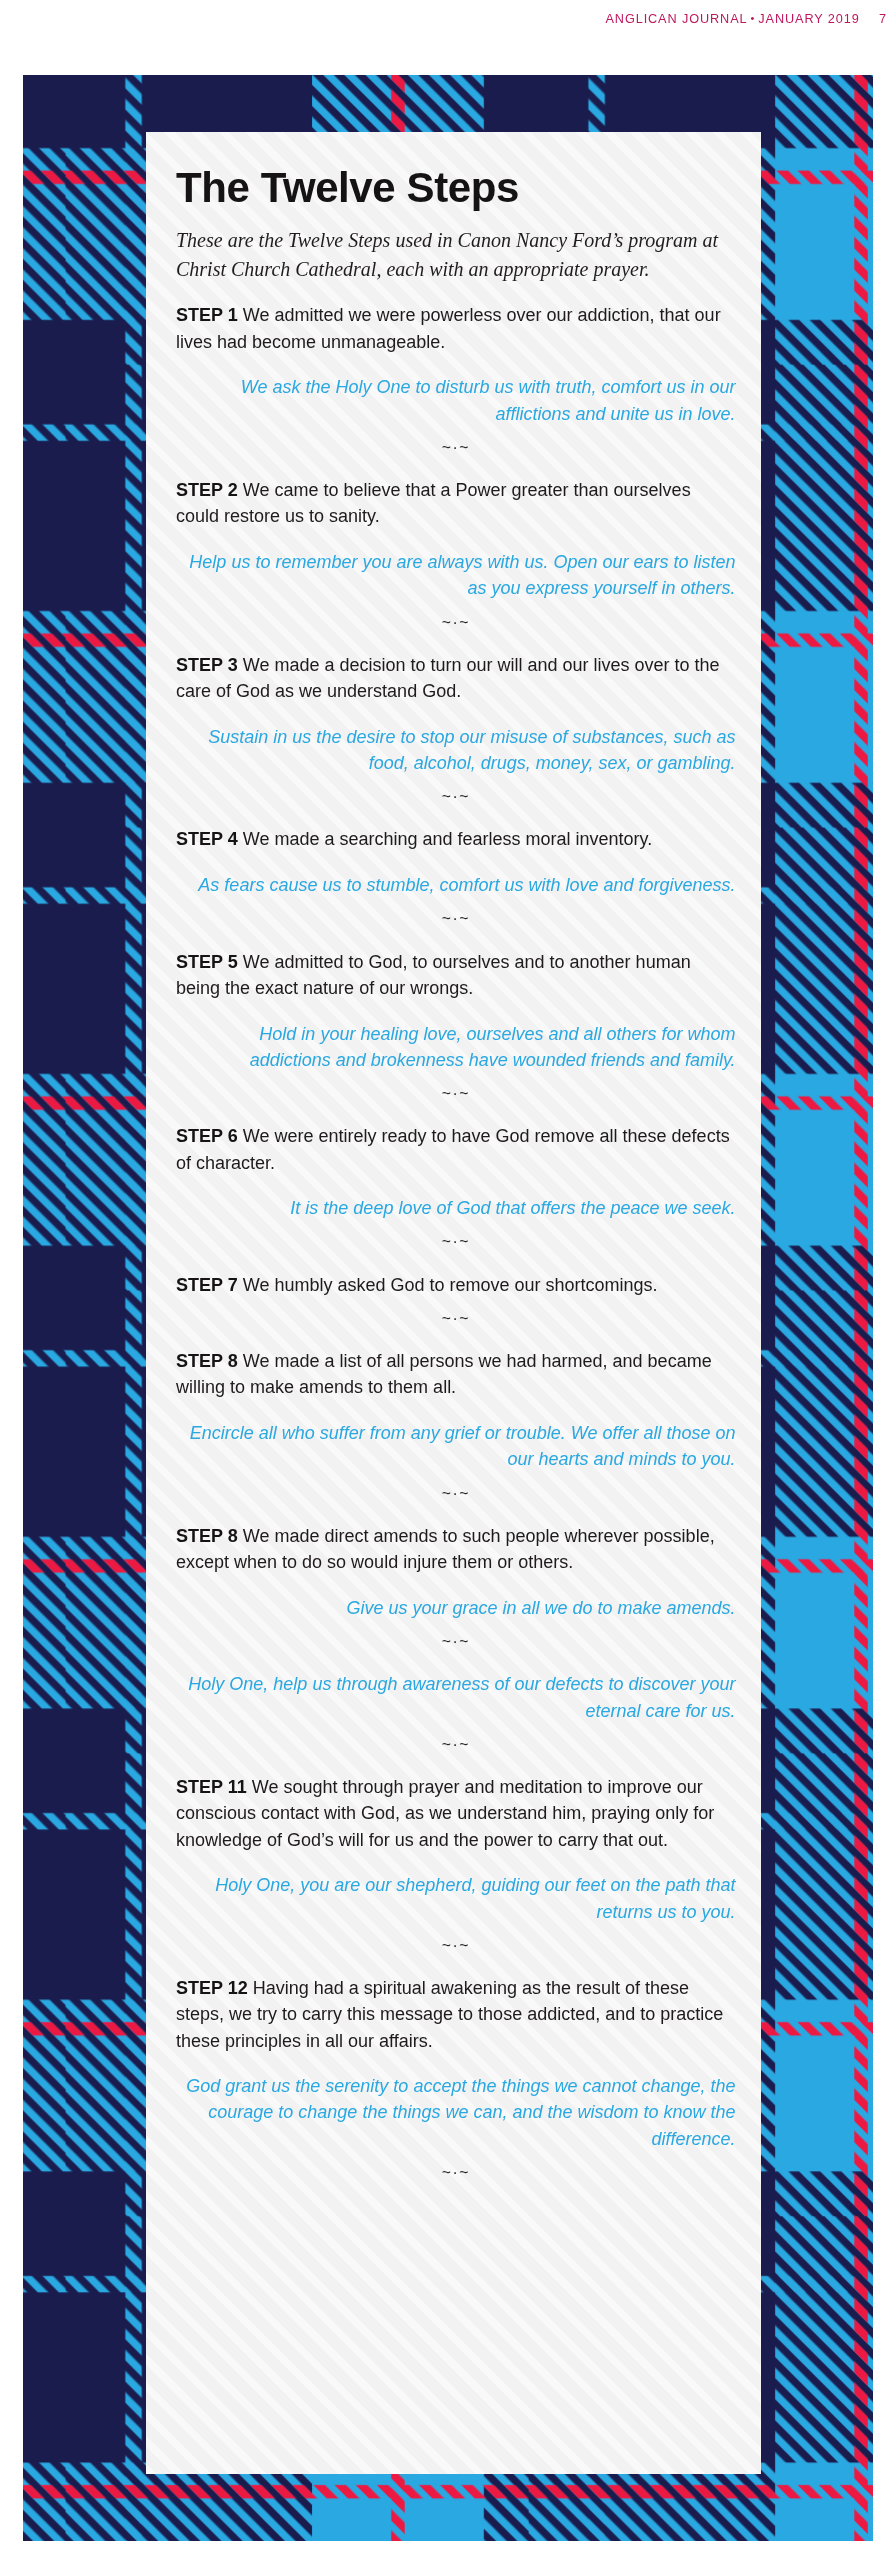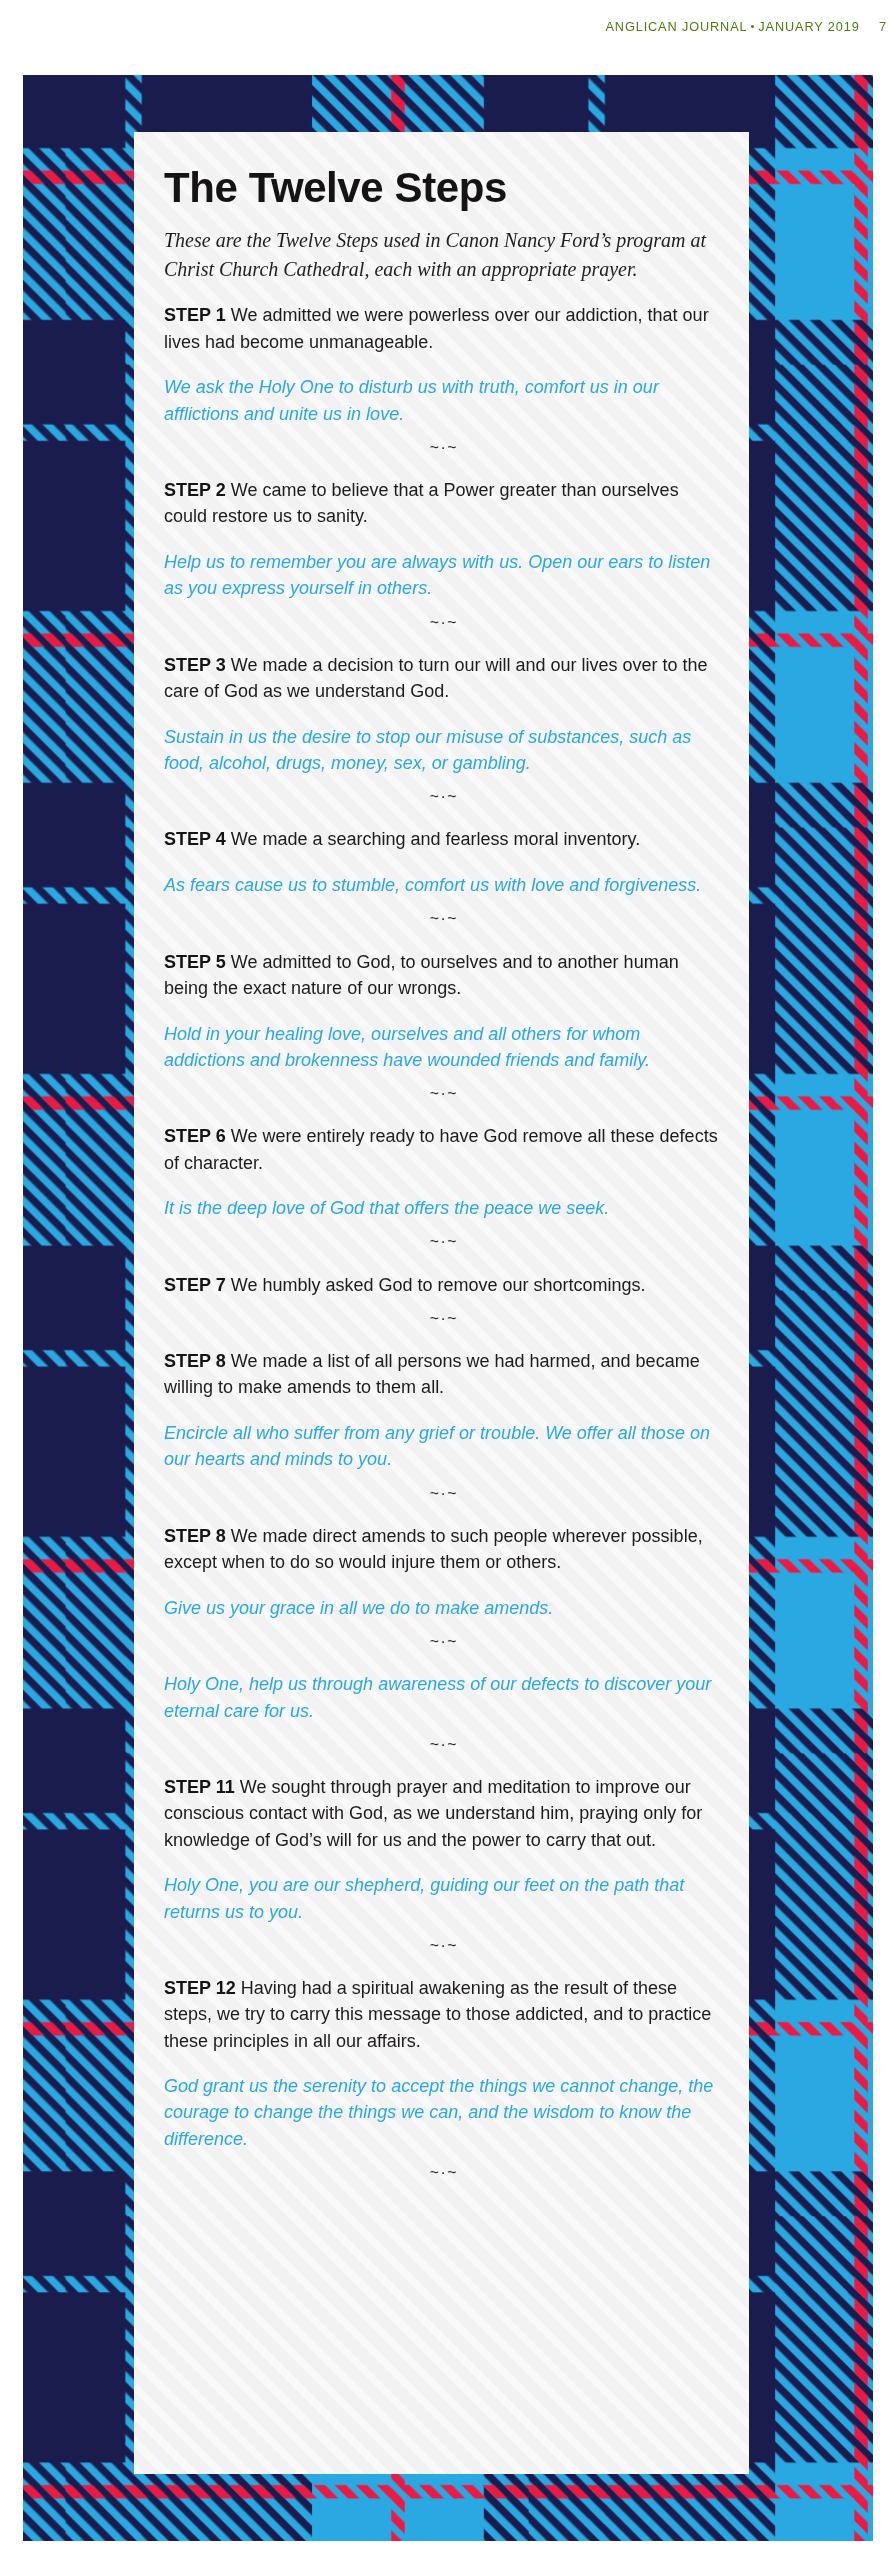--- a/index.html
+++ b/index.html
@@ -2,34 +2,34 @@
 <html style="font-size:12px"><head>
 <meta charset="utf-8">
 <style>
   html,body{margin:0;padding:0;background:#ffffff;}
   body{
     width:896px;height:2576px;position:relative;overflow:hidden;
     font-family:"Liberation Sans",sans-serif;
     -webkit-font-smoothing:antialiased;
   }
   .page-header{
-    position:absolute;top:20px;right:9px;
-    font-size:12.7px;letter-spacing:0.9px;color:#4d7c0f;
+    position:absolute;top:12px;right:9px;
+    font-size:12.7px;letter-spacing:0.9px;color:#be185d;
     font-family:"Liberation Sans",sans-serif;white-space:nowrap;
   }
   .page-header .page-num{margin-left:19.4px;}
   .bullet{font-size:11.2px;position:relative;top:-0.7px;padding:0 3px;}
   
   .tartan-frame{
     position:absolute;left:23px;top:75px;width:850px;height:2466px;
   }
   .tartan-frame svg{display:block;width:100%;height:100%;}
   
   .panel{
-    position:absolute;left:134px;top:132px;width:615px;height:2342px;
+    position:absolute;left:146px;top:132px;width:615px;height:2342px;
     background-color:#f2f2f3;
     background-image:repeating-linear-gradient(45deg,
       rgba(255,255,255,0.55) 0 7.5px, rgba(255,255,255,0) 7.5px 19.4px);
     box-sizing:border-box;
     padding:33px 25.4px 0 30px;
     overflow:hidden;
   }
   .article-title{
     font-size:42px;font-weight:700;color:#161314;
     letter-spacing:-0.4px;margin:0 0 15px 0;line-height:1.1;
@@ -39,20 +39,21 @@
     font-size:20px;line-height:1.42;color:#211d1e;margin:0 0 7.5px 0;
   }
   .step{margin-top:19.4px;}
   .step-text{
     font-size:18px;line-height:1.46;color:#1f1b1c;margin:0;
   }
   .step-label{font-weight:700;color:#161314;margin-top:24px;}
   .step-prayer{
     font-size:18px;line-height:1.46;font-style:italic;color:#29a8e1;
     margin:19.4px 0 0 0;
+    text-align:right;
   }
   .step-sep{
     font-size:15.7px;color:#2b2526;text-align:center;
     letter-spacing:1.5px;margin:12px 0 0 0;line-height:1.2;
   }
 </style>
 </head>
 <body>
 
 <div class="page-header">

